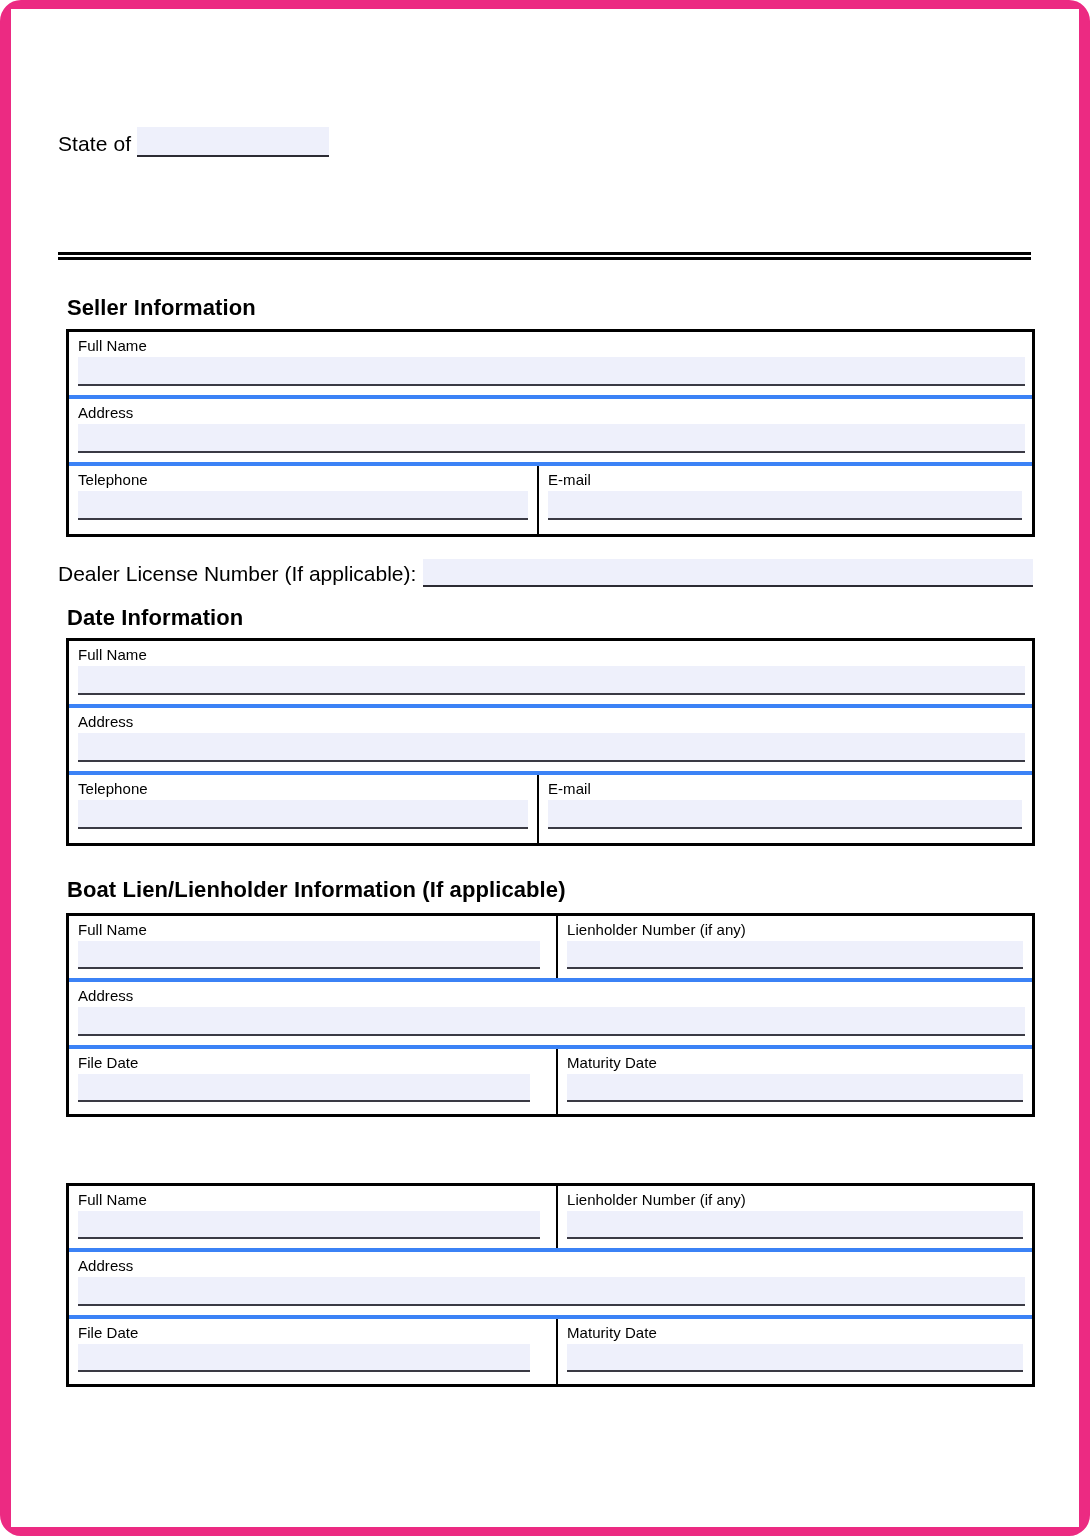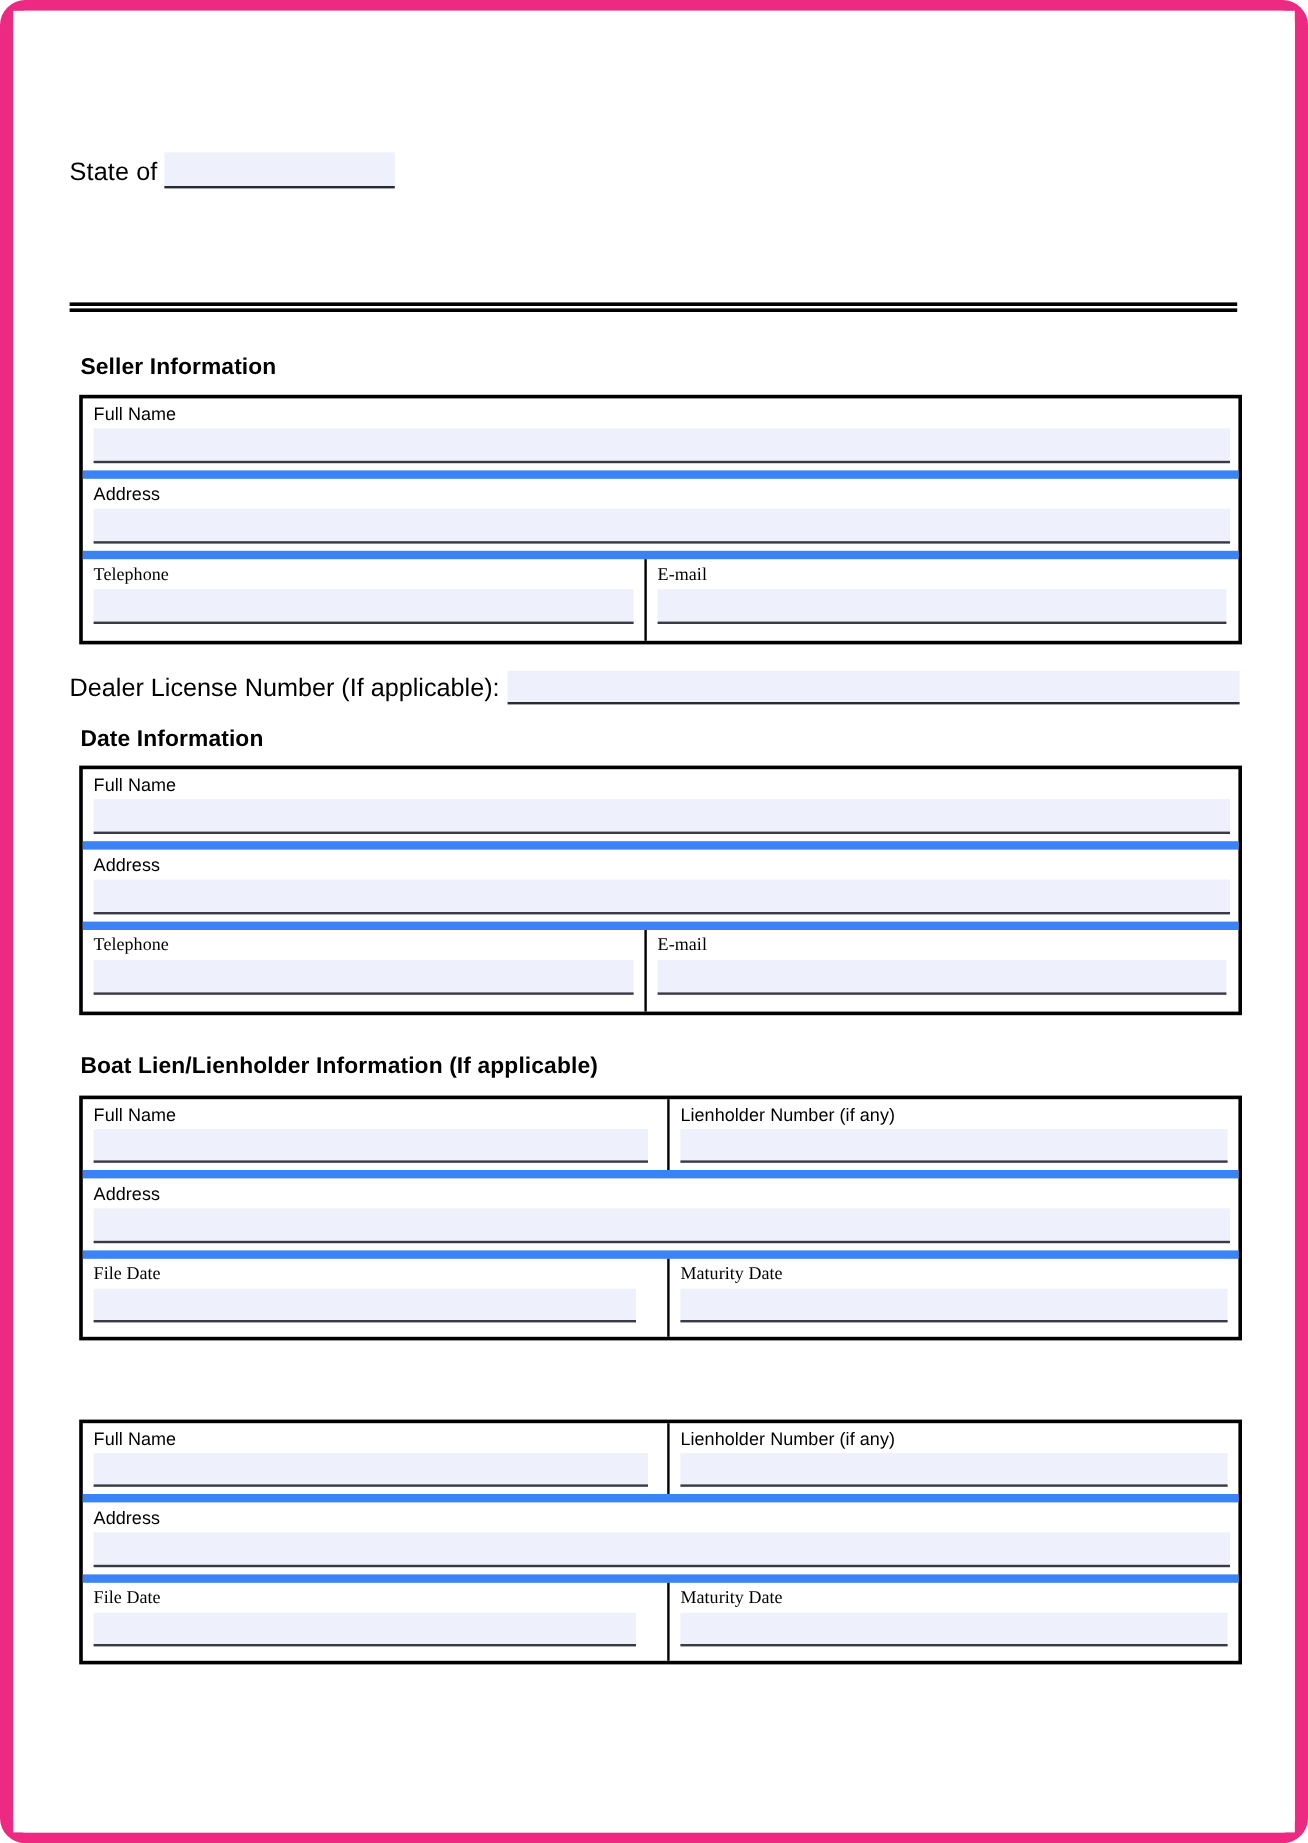--- a/index.html
+++ b/index.html
@@ -81,40 +81,40 @@
     width: 973px;
     height: 8px;
     border-top: 3px solid #000;
     border-bottom: 3px solid #000;
     box-sizing: border-box;
   }
 
   
   .sec-heading {
     position: absolute;
-    font-size: 19px;
+    font-size: 22px;
     font-weight: bold;
     letter-spacing: 0.1px;
     white-space: nowrap;
     line-height: 1;
   }
 
   
   .formbox {
     position: absolute;
     border: 3px solid #000;
     box-sizing: border-box;
     background: #ffffff;
   }
   .frow {
     display: flex;
-    border-bottom: 7px solid #3b82f6;
-    box-sizing: border-box;
-  }
-  .frow:last-child { border-bottom: none; font-family: Liberation Serif, serif; }
+    border-bottom: 4px solid #3b82f6;
+    box-sizing: border-box;
+  }
+  .frow:last-child { border-bottom: none; }
   .fcell {
     position: relative;
     box-sizing: border-box;
     padding: 6px 8px 0 9px;
     flex: 1 1 auto;
     min-width: 0;
   }
   .fcell.divided { border-right: 2px solid #000; }
   .flabel {
     font-size: 15px;

